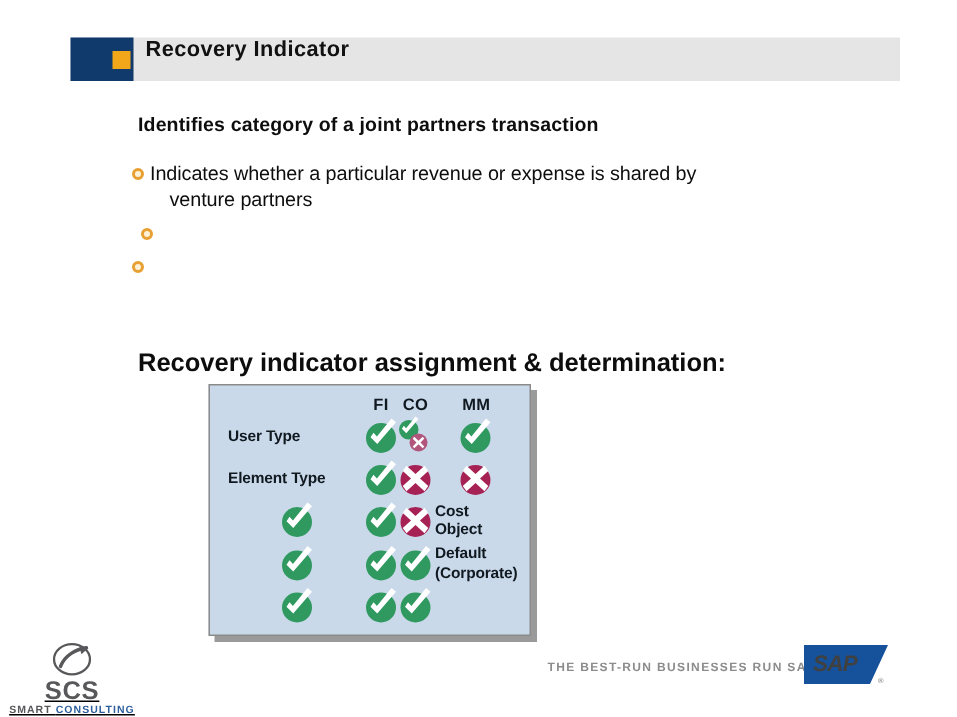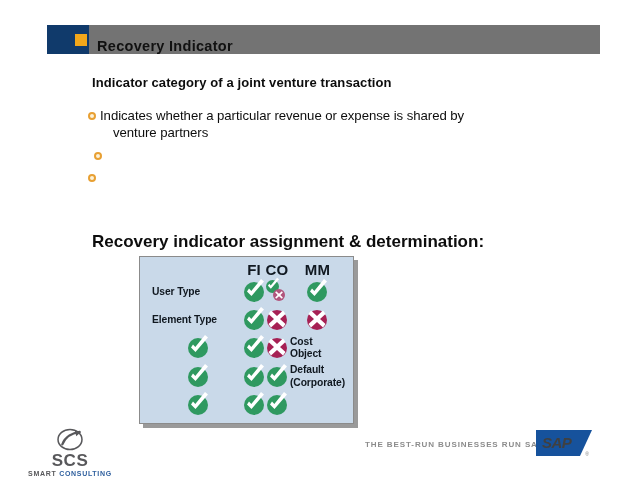--- a/index.html
+++ b/index.html
@@ -16,23 +16,23 @@
     position: relative;
   }
 
   
   #slide-header {
     position: absolute;
     left: 47px;
     top: 25px;
     width: 553px;
     height: 29px;
-    background: #737373;
+    background: #e5e5e5;
     display: flex;
-    align-items: flex-end;
+    align-items: flex-start;
   }
   #header-marker {
     width: 42px;
     height: 29px;
     background: #103a6b;
     position: relative;
     flex: 0 0 auto;
   }
   #header-marker-square {
     position: absolute;
@@ -140,21 +140,21 @@
     left: 0; top: 0; right: 0; bottom: 0;
     padding: 4px 10px 4px 12px;
     box-sizing: border-box;
     display: grid;
     grid-template-columns: 92px 1fr 1fr 1fr;
     grid-template-rows: 17px repeat(5, 1fr);
     align-items: center;
   }
   .col-head {
     text-align: center;
-    font-size: 15px;
+    font-size: 11px;
     font-weight: bold;
     color: #101820;
     letter-spacing: 0.2px;
   }
   .row-label {
     font-size: 10.3px;
     font-weight: bold;
     color: #101820;
     line-height: 12.5px;
     letter-spacing: -0.1px;
@@ -223,24 +223,25 @@
     height: 12px;
   }
   .mark.cross.tiny .disc { background: #b1557c; }
   .mark.cross.tiny .glyph {
     left: 1px; top: 1px; width: 10px; height: 10px;
   }
 
   
   #scs-logo {
     position: absolute;
-    left: 24px;
+    left: 2px;
     top: 428px;
     width: 92px;
     text-align: center;
+    text-decoration: underline;
   }
   #scs-swoosh {
     width: 30px;
     height: 23px;
     margin: 0 auto 1px auto;
     display: block;
   }
   #scs-word {
     font-size: 17px;
     font-weight: bold;
@@ -295,21 +296,21 @@
 </head>
 <body>
 
 <div id="slide-header">
   <div id="header-marker">
     <div id="header-marker-square"></div>
   </div>
   <div id="slide-title">Recovery Indicator</div>
 </div>
 
-<div id="intro-line">Indicator category of a joint venture transaction</div>
+<div id="intro-line">Identifies category of a joint partners transaction</div>
 
 <div id="bullet-list">
 
   <div class="bullet-row">
     <span class="bullet-glyph"></span>
     <span class="bullet-text">
       <span>Indicates whether a particular revenue or expense is shared by</span>
       <span class="cont">venture partners</span>
     </span>
   </div>

